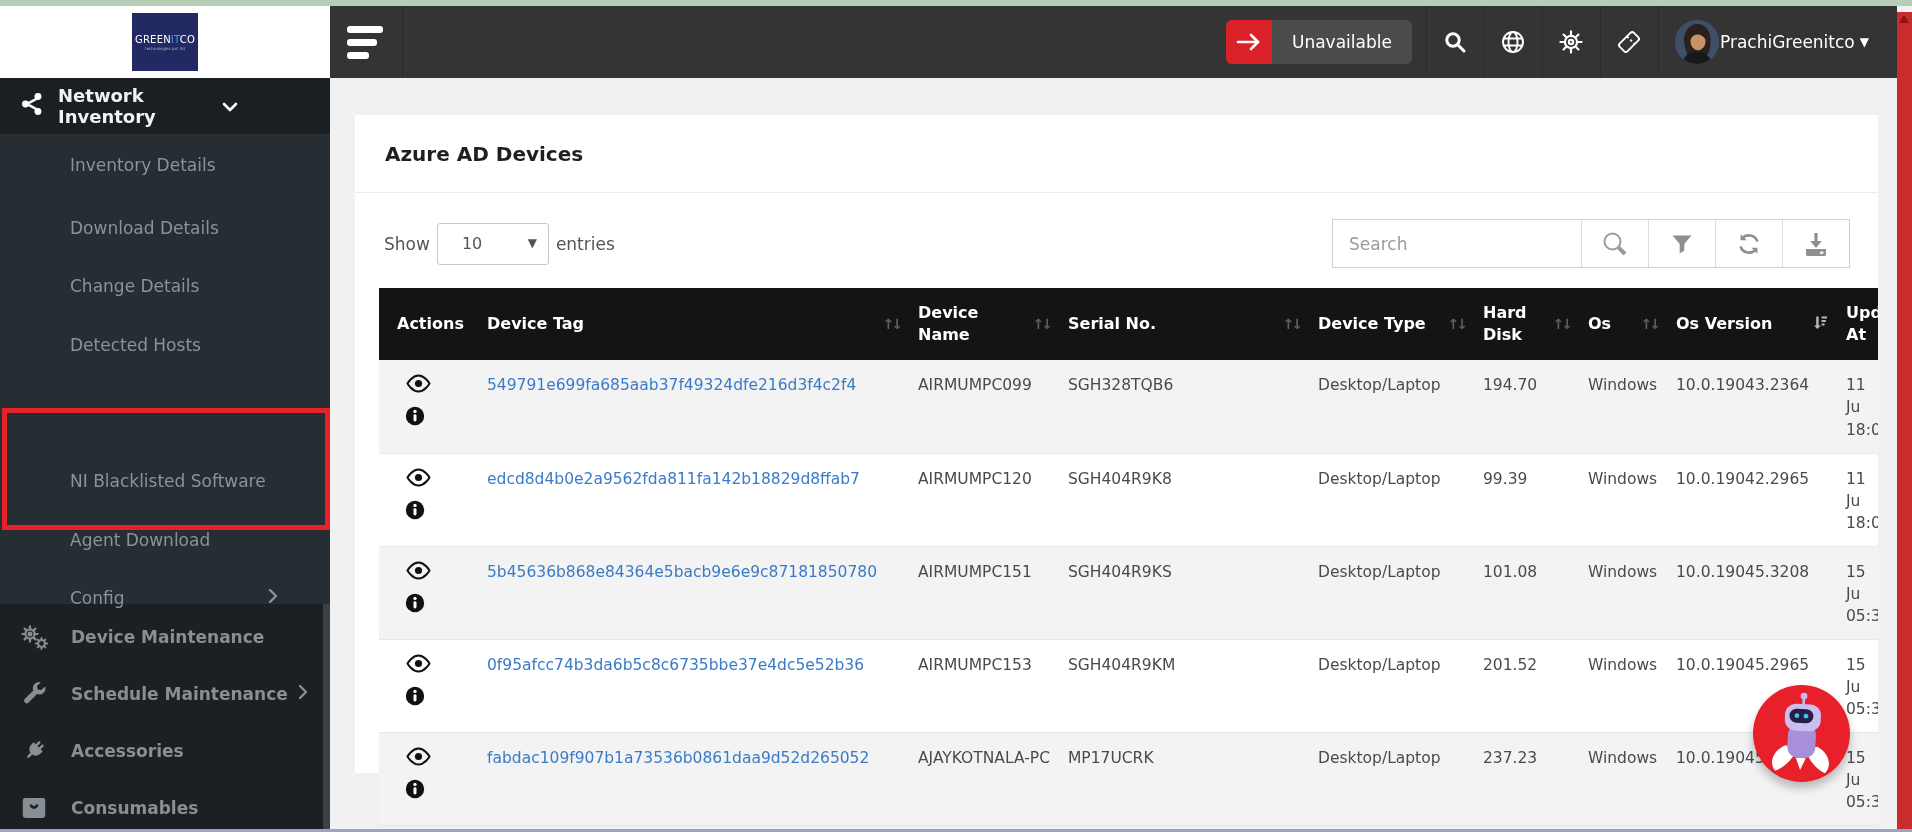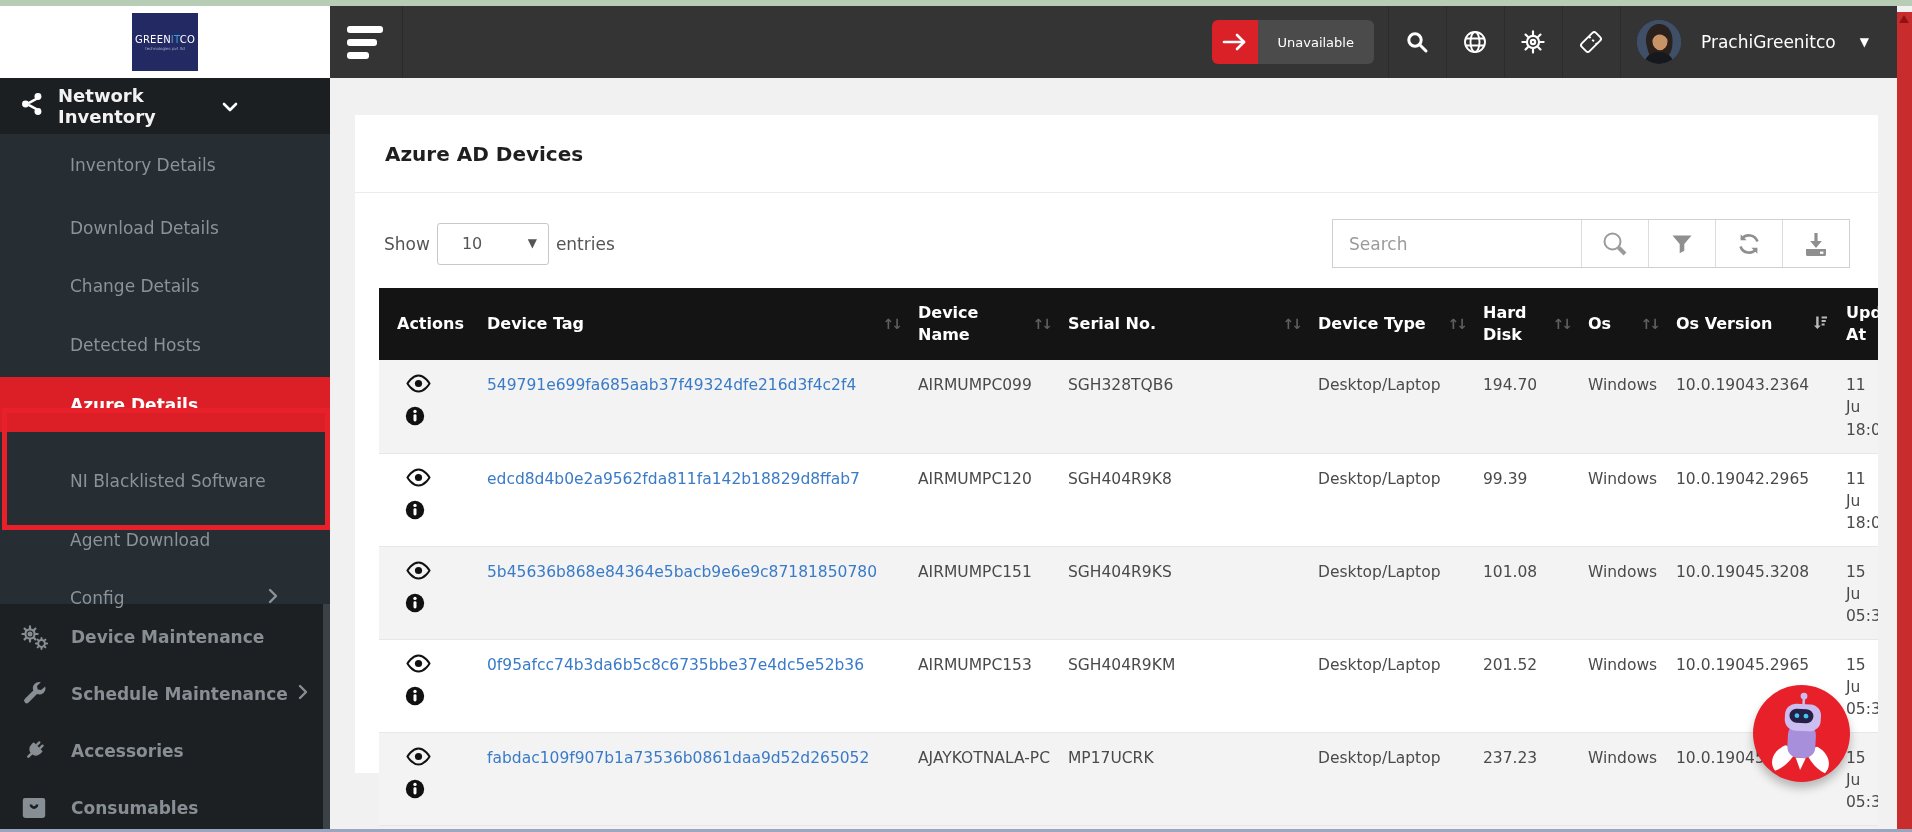--- a/index.html
+++ b/index.html
@@ -25,24 +25,24 @@
   .header { left:330px; top:6px; width:1567px; height:72px; background:#343434; display:flex; align-items:center; z-index:10; }
   .burger-cell { width:73px; height:72px; display:flex; flex-direction:column; justify-content:center; padding-left:17px; gap:6px;
                  border-right:1px solid #2a2a2a; cursor:pointer; }
   .burger-cell .b1 { width:36px; height:7px; border-radius:3px; background:#fff; }
   .burger-cell .b2 { width:30px; height:7px; border-radius:3px; background:#fff; }
   .burger-cell .b3 { width:22px; height:7px; border-radius:3px; background:#fff; }
 
   .header-right { margin-left:auto; display:flex; align-items:center; height:72px; padding-right:28px; }
   .status-group { display:flex; align-items:center; height:44px; margin-right:14px; }
   .status-arrow { width:46px; height:44px; background:#da2128; border-radius:6px 0 0 6px; display:flex; align-items:center; justify-content:center; }
-  .status-label { height:44px; background:#4b4b4b; color:#fff; font-size:13px; display:flex; align-items:center;
+  .status-label { height:44px; background:#4b4b4b; color:#fff; font-size:17px; display:flex; align-items:center;
                   padding:0 20px; border-radius:0 6px 6px 0; }
   .icon-cell { width:58px; height:72px; display:flex; align-items:center; justify-content:center; border-left:1px solid #2c2c2c; cursor:pointer; }
-  .user-cell { display:flex; align-items:center; height:72px; padding-left:16px; border-left:1px solid #2c2c2c; cursor:pointer; gap:20px; }
+  .user-cell { display:flex; align-items:center; height:72px; padding-left:16px; border-left:1px solid #2c2c2c; cursor:pointer; gap:1px; }
   .avatar { width:44px; height:44px; border-radius:50%; overflow:hidden; background:#3f4f68; }
   .username { color:#fff; font-size:17px; }
   .caret { color:#fff; font-size:12px; margin-left:4px; }
 
   
   .sidebar { left:0; top:78px; width:330px; height:751px; background:#1d2023; z-index:5; }
   .sb-edge { position:absolute; right:0; top:0; width:7px; height:751px; background:#3a4147; }
   .ni-head { position:absolute; left:0; top:0; width:330px; height:56px; background:#1b1f22;
              display:flex; align-items:center; cursor:pointer; }
   .ni-head .ni-icon { margin-left:19px; }
@@ -217,23 +217,20 @@
         </div>
       <div class="sub-item" style="top:70px">
           <span>Download Details</span>
         </div>
       <div class="sub-item" style="top:128px">
           <span>Change Details</span>
         </div>
       <div class="sub-item" style="top:187px">
           <span>Detected Hosts</span>
         </div>
-      <div class="sub-item active" style="top:243px">
-          <span>Azure Details</span>
-        </div>
       <div class="sub-item" style="top:323px">
           <span>NI Blacklisted Software</span>
         </div>
       <div class="sub-item" style="top:382px">
           <span>Agent Download</span>
         </div>
       <div class="sub-item" style="top:440px">
         <span>Config</span>
         <span class="sub-chev">
           <svg width="10" height="16" viewBox="0 0 10 16">

